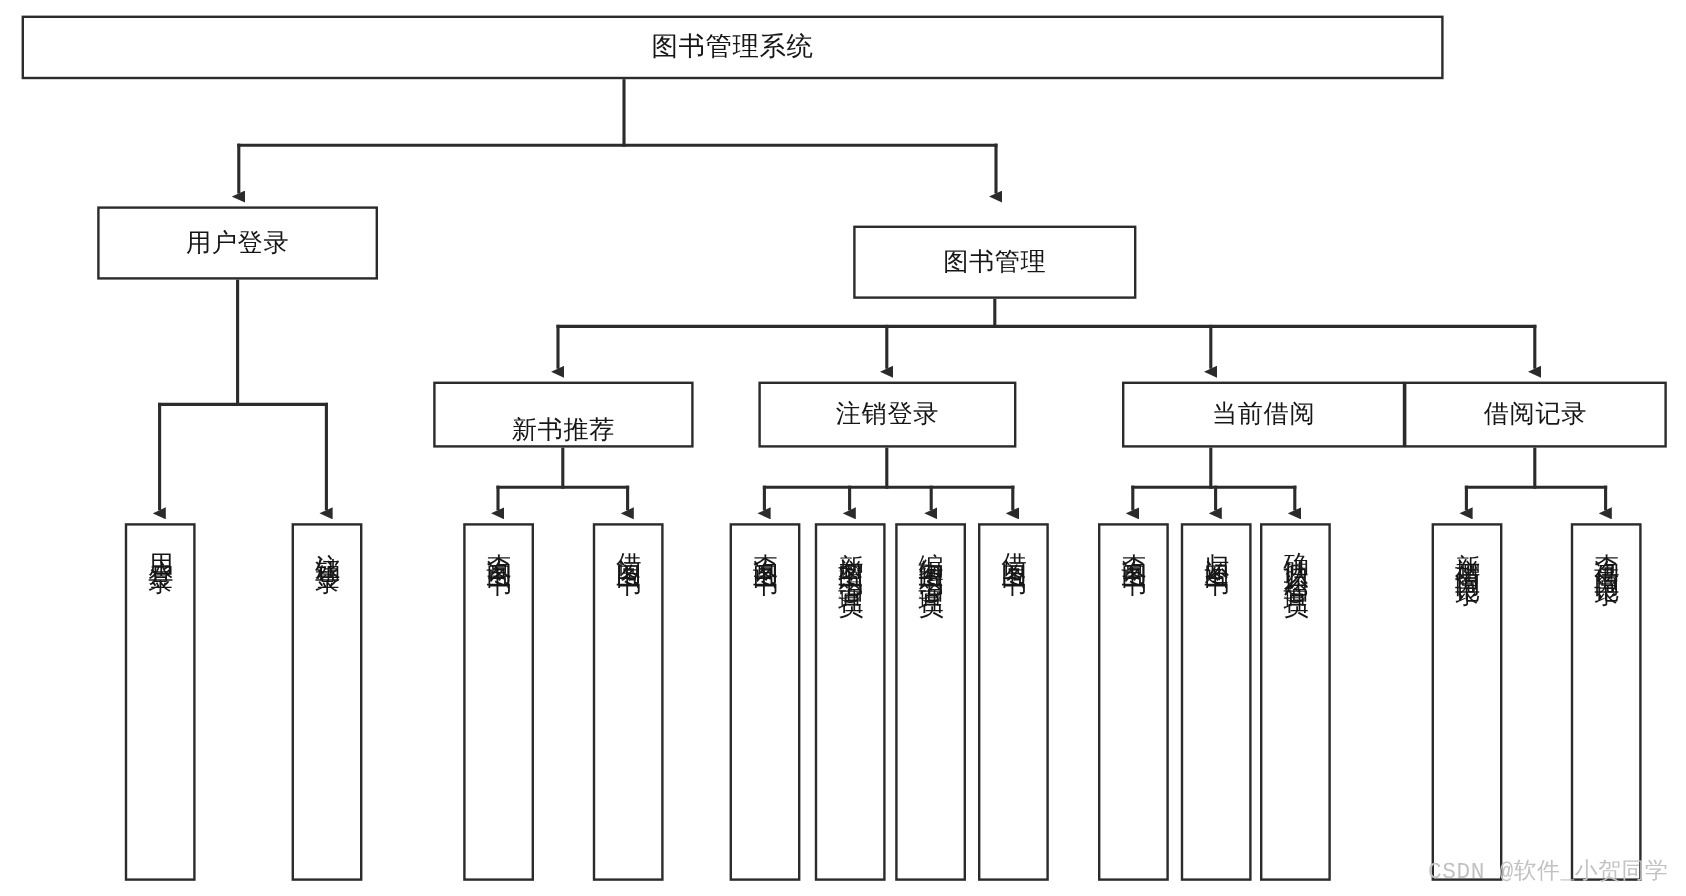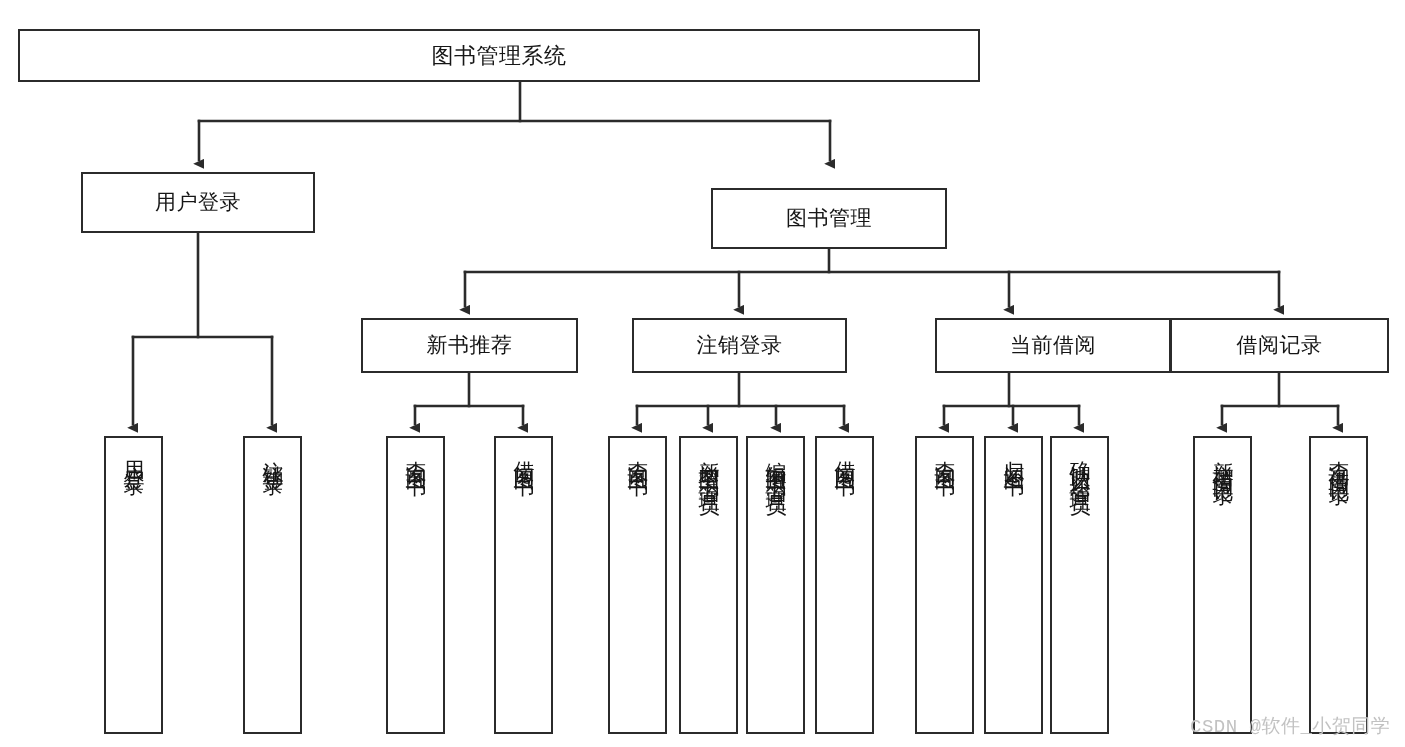--- a/index.html
+++ b/index.html
@@ -119,32 +119,32 @@
       <path d="M1013,406 L1013,424" marker-end="url(#arrow)"></path>
       <path d="M1079,406 L1079,424" marker-end="url(#arrow)"></path>
 
       <path d="M1279,373 L1279,406"></path>
       <path d="M1222,406 L1338,406"></path>
       <path d="M1222,406 L1222,424" marker-end="url(#arrow)"></path>
       <path d="M1338,406 L1338,424" marker-end="url(#arrow)"></path>
     </g>
   </svg>
 
-  <div class="node h root" style="left:18px;top:13px;width:962px;height:53px;margin-top:16px;">
+  <div class="node h root" style="left:18px;top:13px;width:1185px;height:53px;">
     <span class="label">图书管理系统</span>
   </div>
 
   <div class="node h" style="left:81px;top:172px;width:234px;height:61px;">
     <span class="label">用户登录</span>
   </div>
   <div class="node h" style="left:711px;top:172px;width:236px;height:61px;margin-top:16px;">
     <span class="label">图书管理</span>
   </div>
 
-  <div class="node h" style="left:361px;top:318px;width:217px;height:55px;">
+  <div class="node h" style="left:361px;top:318px;width:217px;height:55px;align-items:flex-end;">
     <span class="label">新书推荐</span>
   </div>
   <div class="node h" style="left:632px;top:318px;width:215px;height:55px;">
     <span class="label">注销登录</span>
   </div>
   <div class="node h" style="left:901px;top:318px;width:236px;height:55px;margin-left:34px;">
     <span class="label">当前借阅</span>
   </div>
   <div class="node h" style="left:1170px;top:318px;width:219px;height:55px;">
     <span class="label">借阅记录</span>

